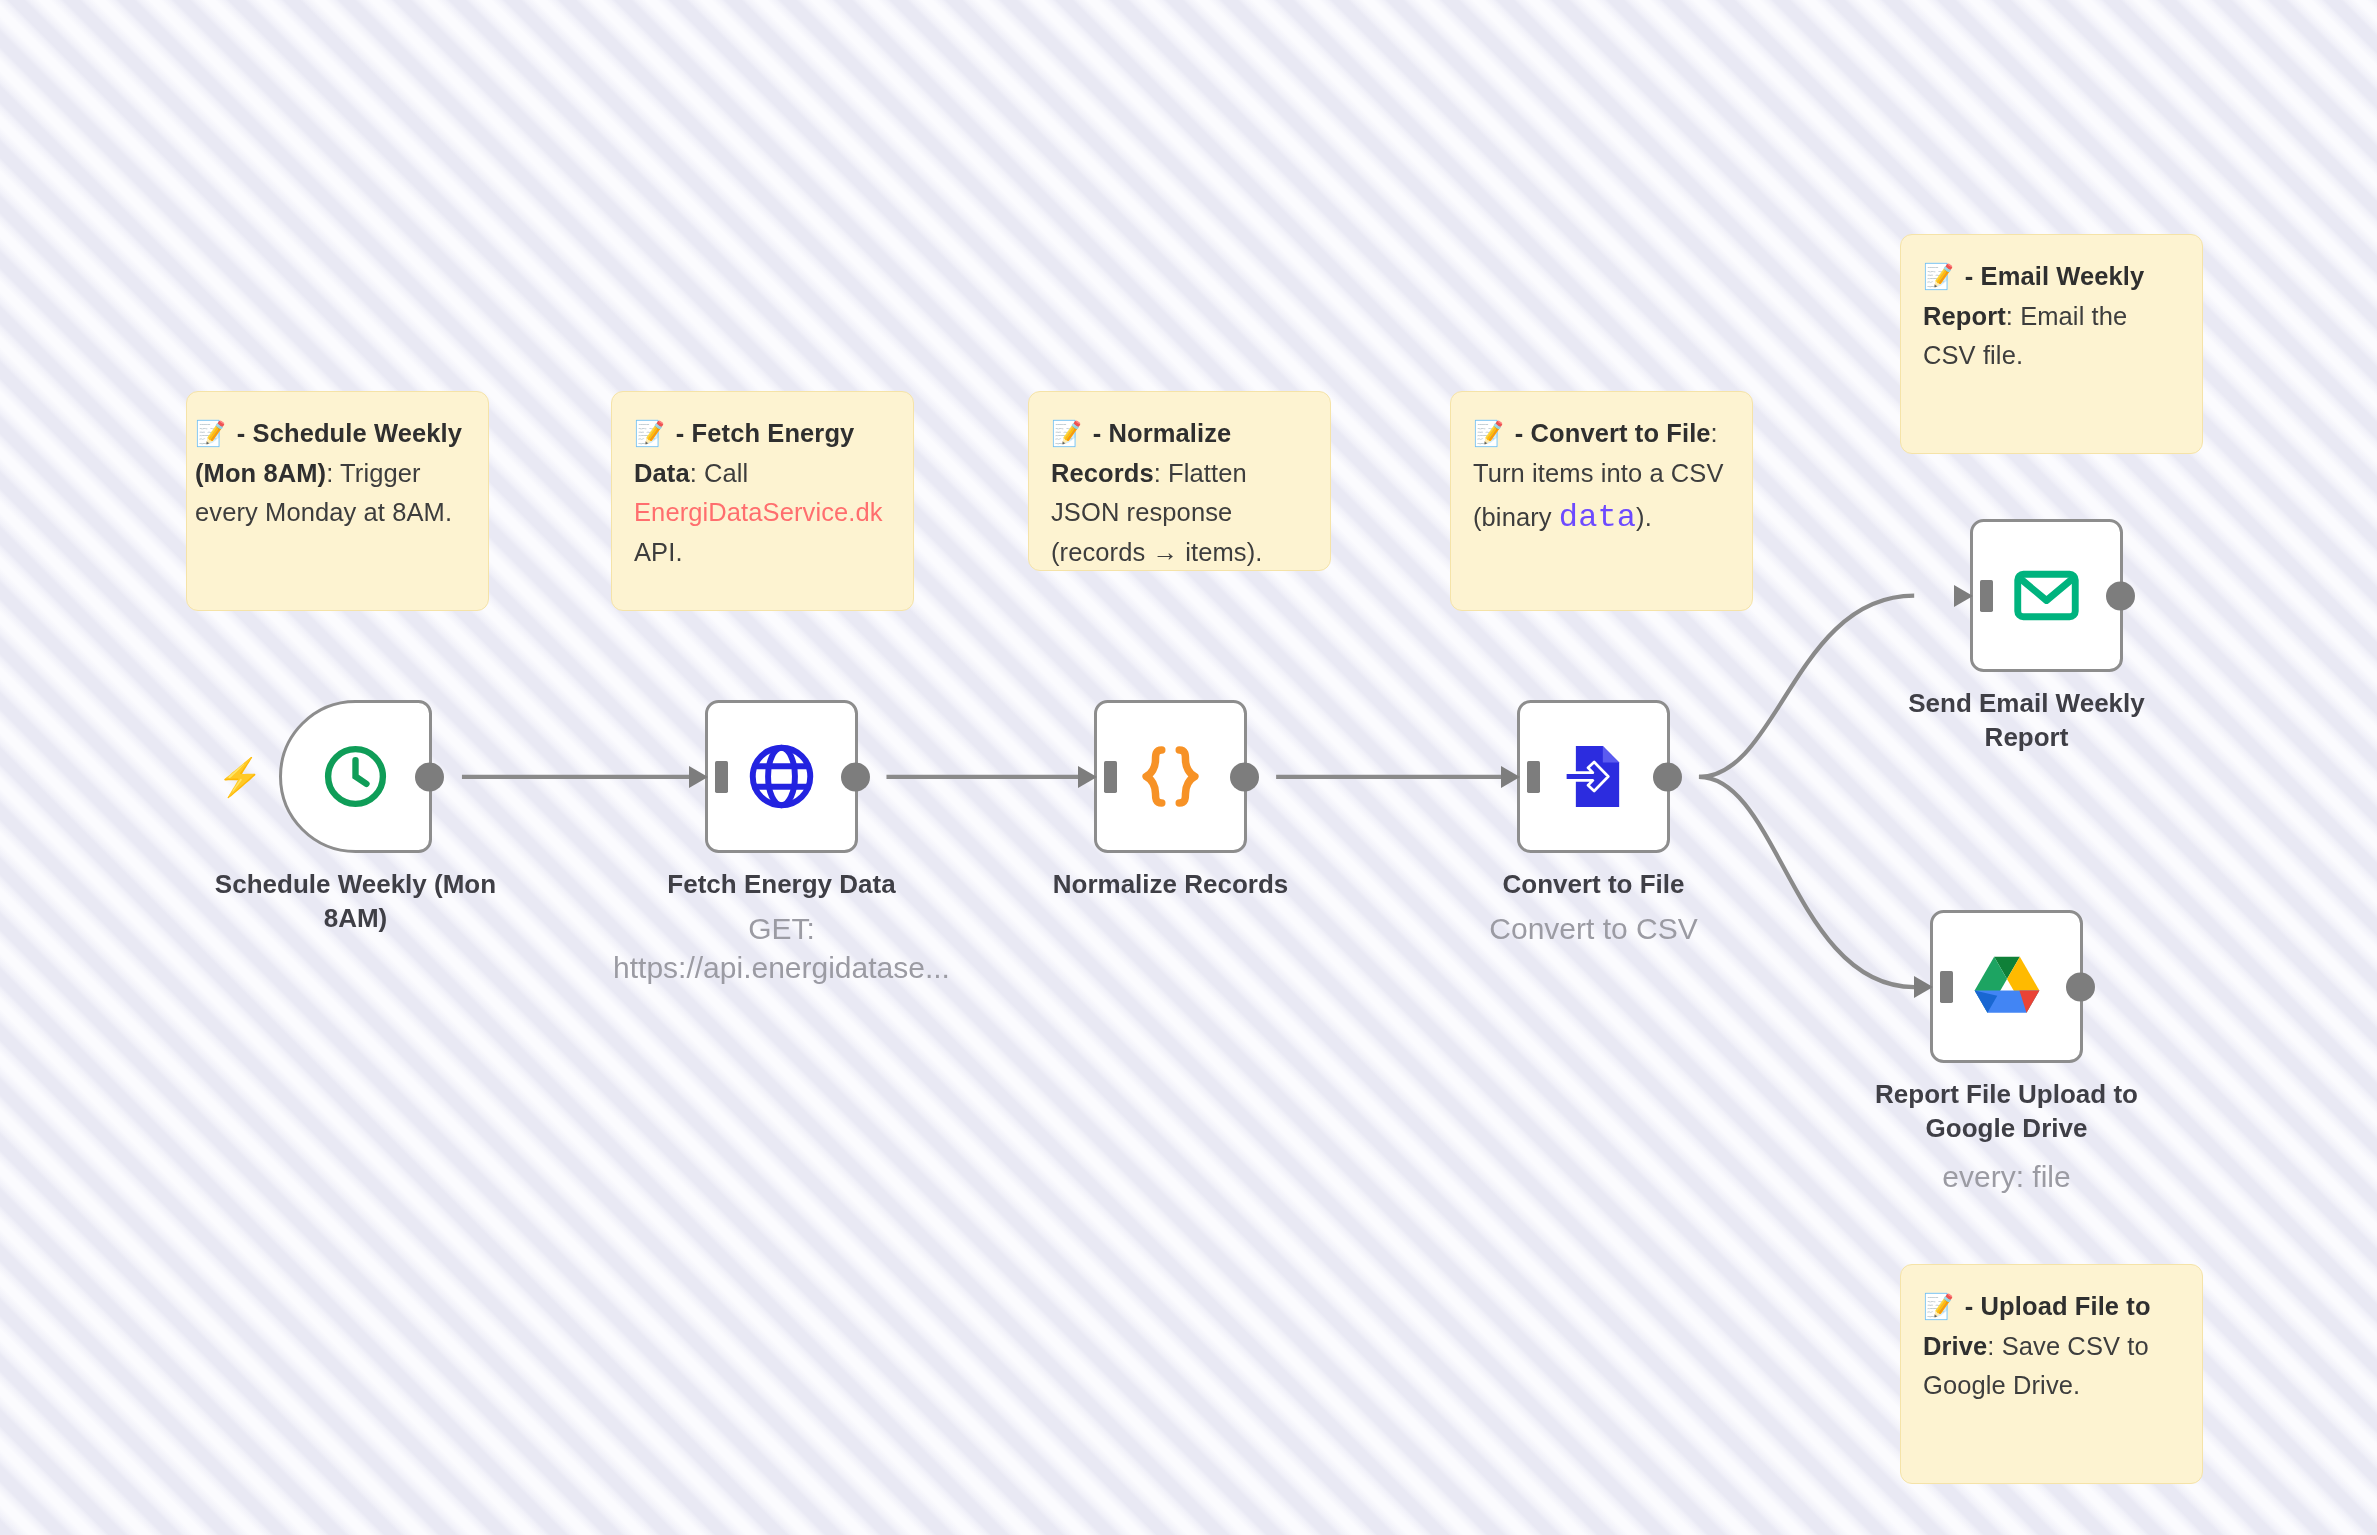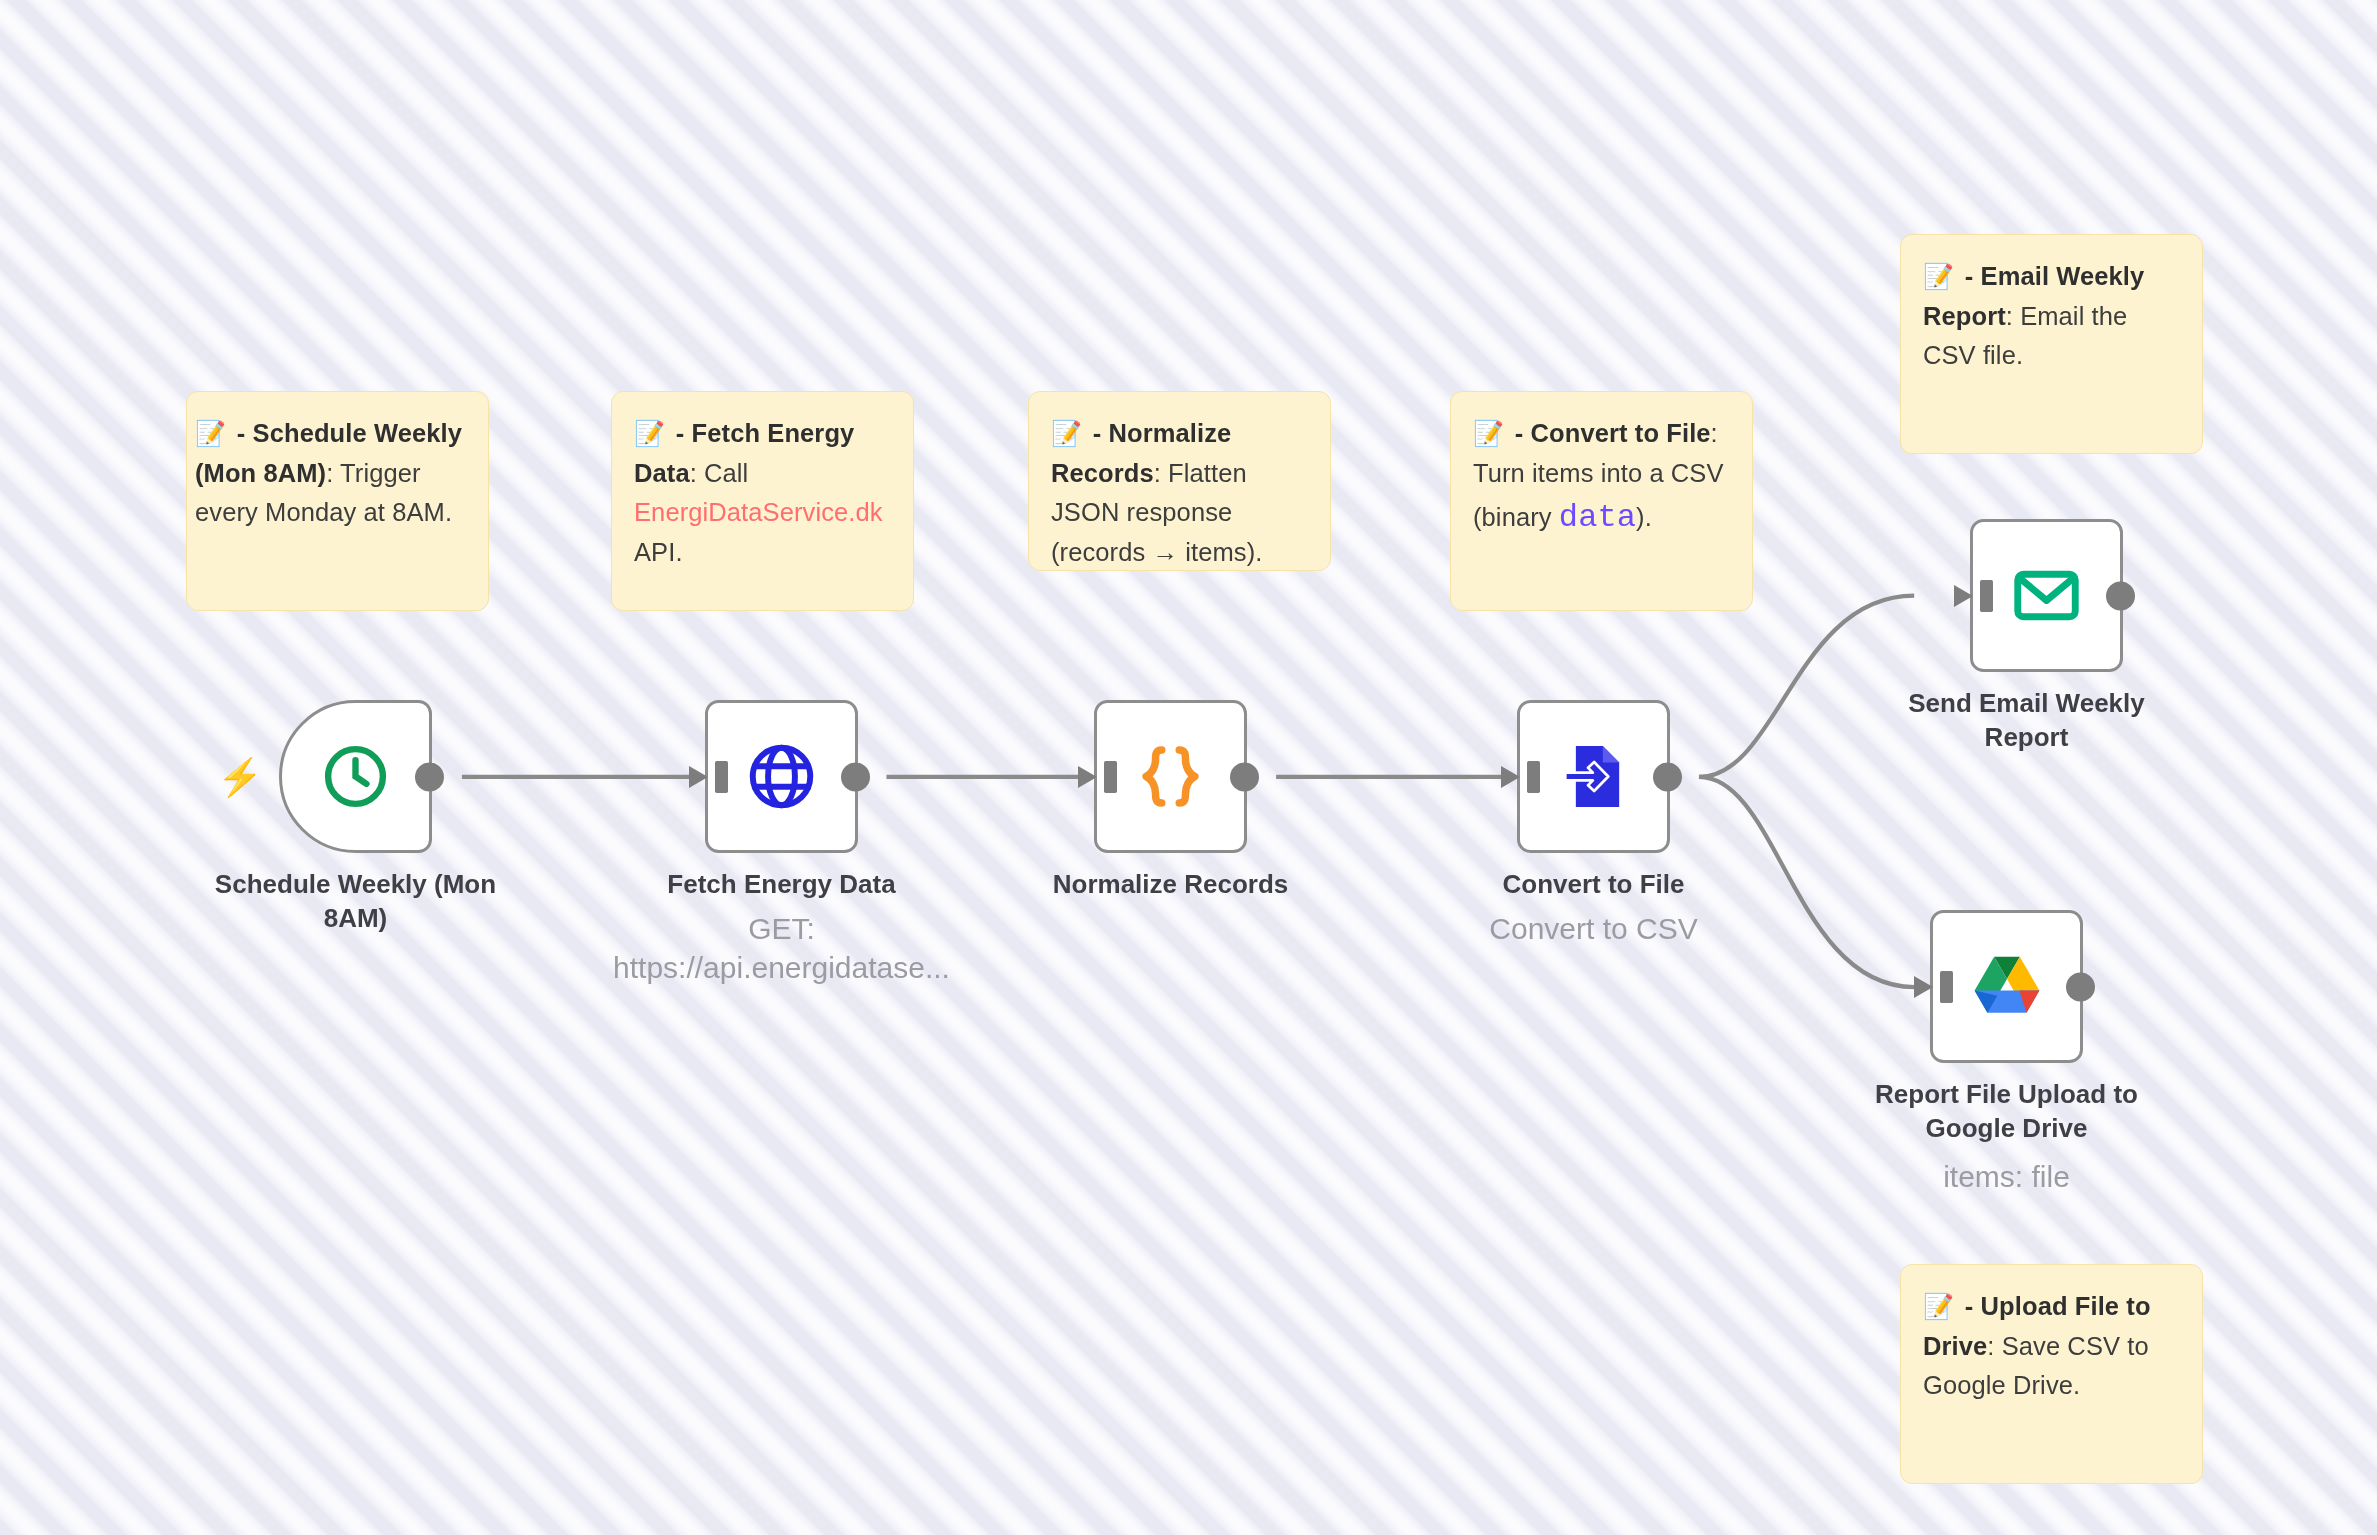--- a/index.html
+++ b/index.html
@@ -295,17 +295,17 @@
         <path d="M29.5 6 L44 31 L22 69 L7.5 44 Z" fill="#1da462"></path>
         <path d="M58.5 6 L80.5 44 L66 69 L44 31 Z" fill="#ffba00"></path>
         <path d="M7.5 44 L22 69 L66 69 L80.5 44 Z" fill="#4285f4"></path>
         <path d="M66 69 L80.5 44 L58 44 Z" fill="#ea4335"></path>
         <path d="M7.5 44 L22 69 L33 50 Z" fill="#1967d2"></path>
       </svg>
       <div class="out-dot"></div>
     </div>
     <div class="node-label">Report File Upload to
 Google Drive</div>
-    <div class="node-sub" style="top:247px;">items: file</div>
+    <div class="node-sub" style="top:247px;">every: file</div>
   </div>
 
 </div>
 
 
 </body></html>

